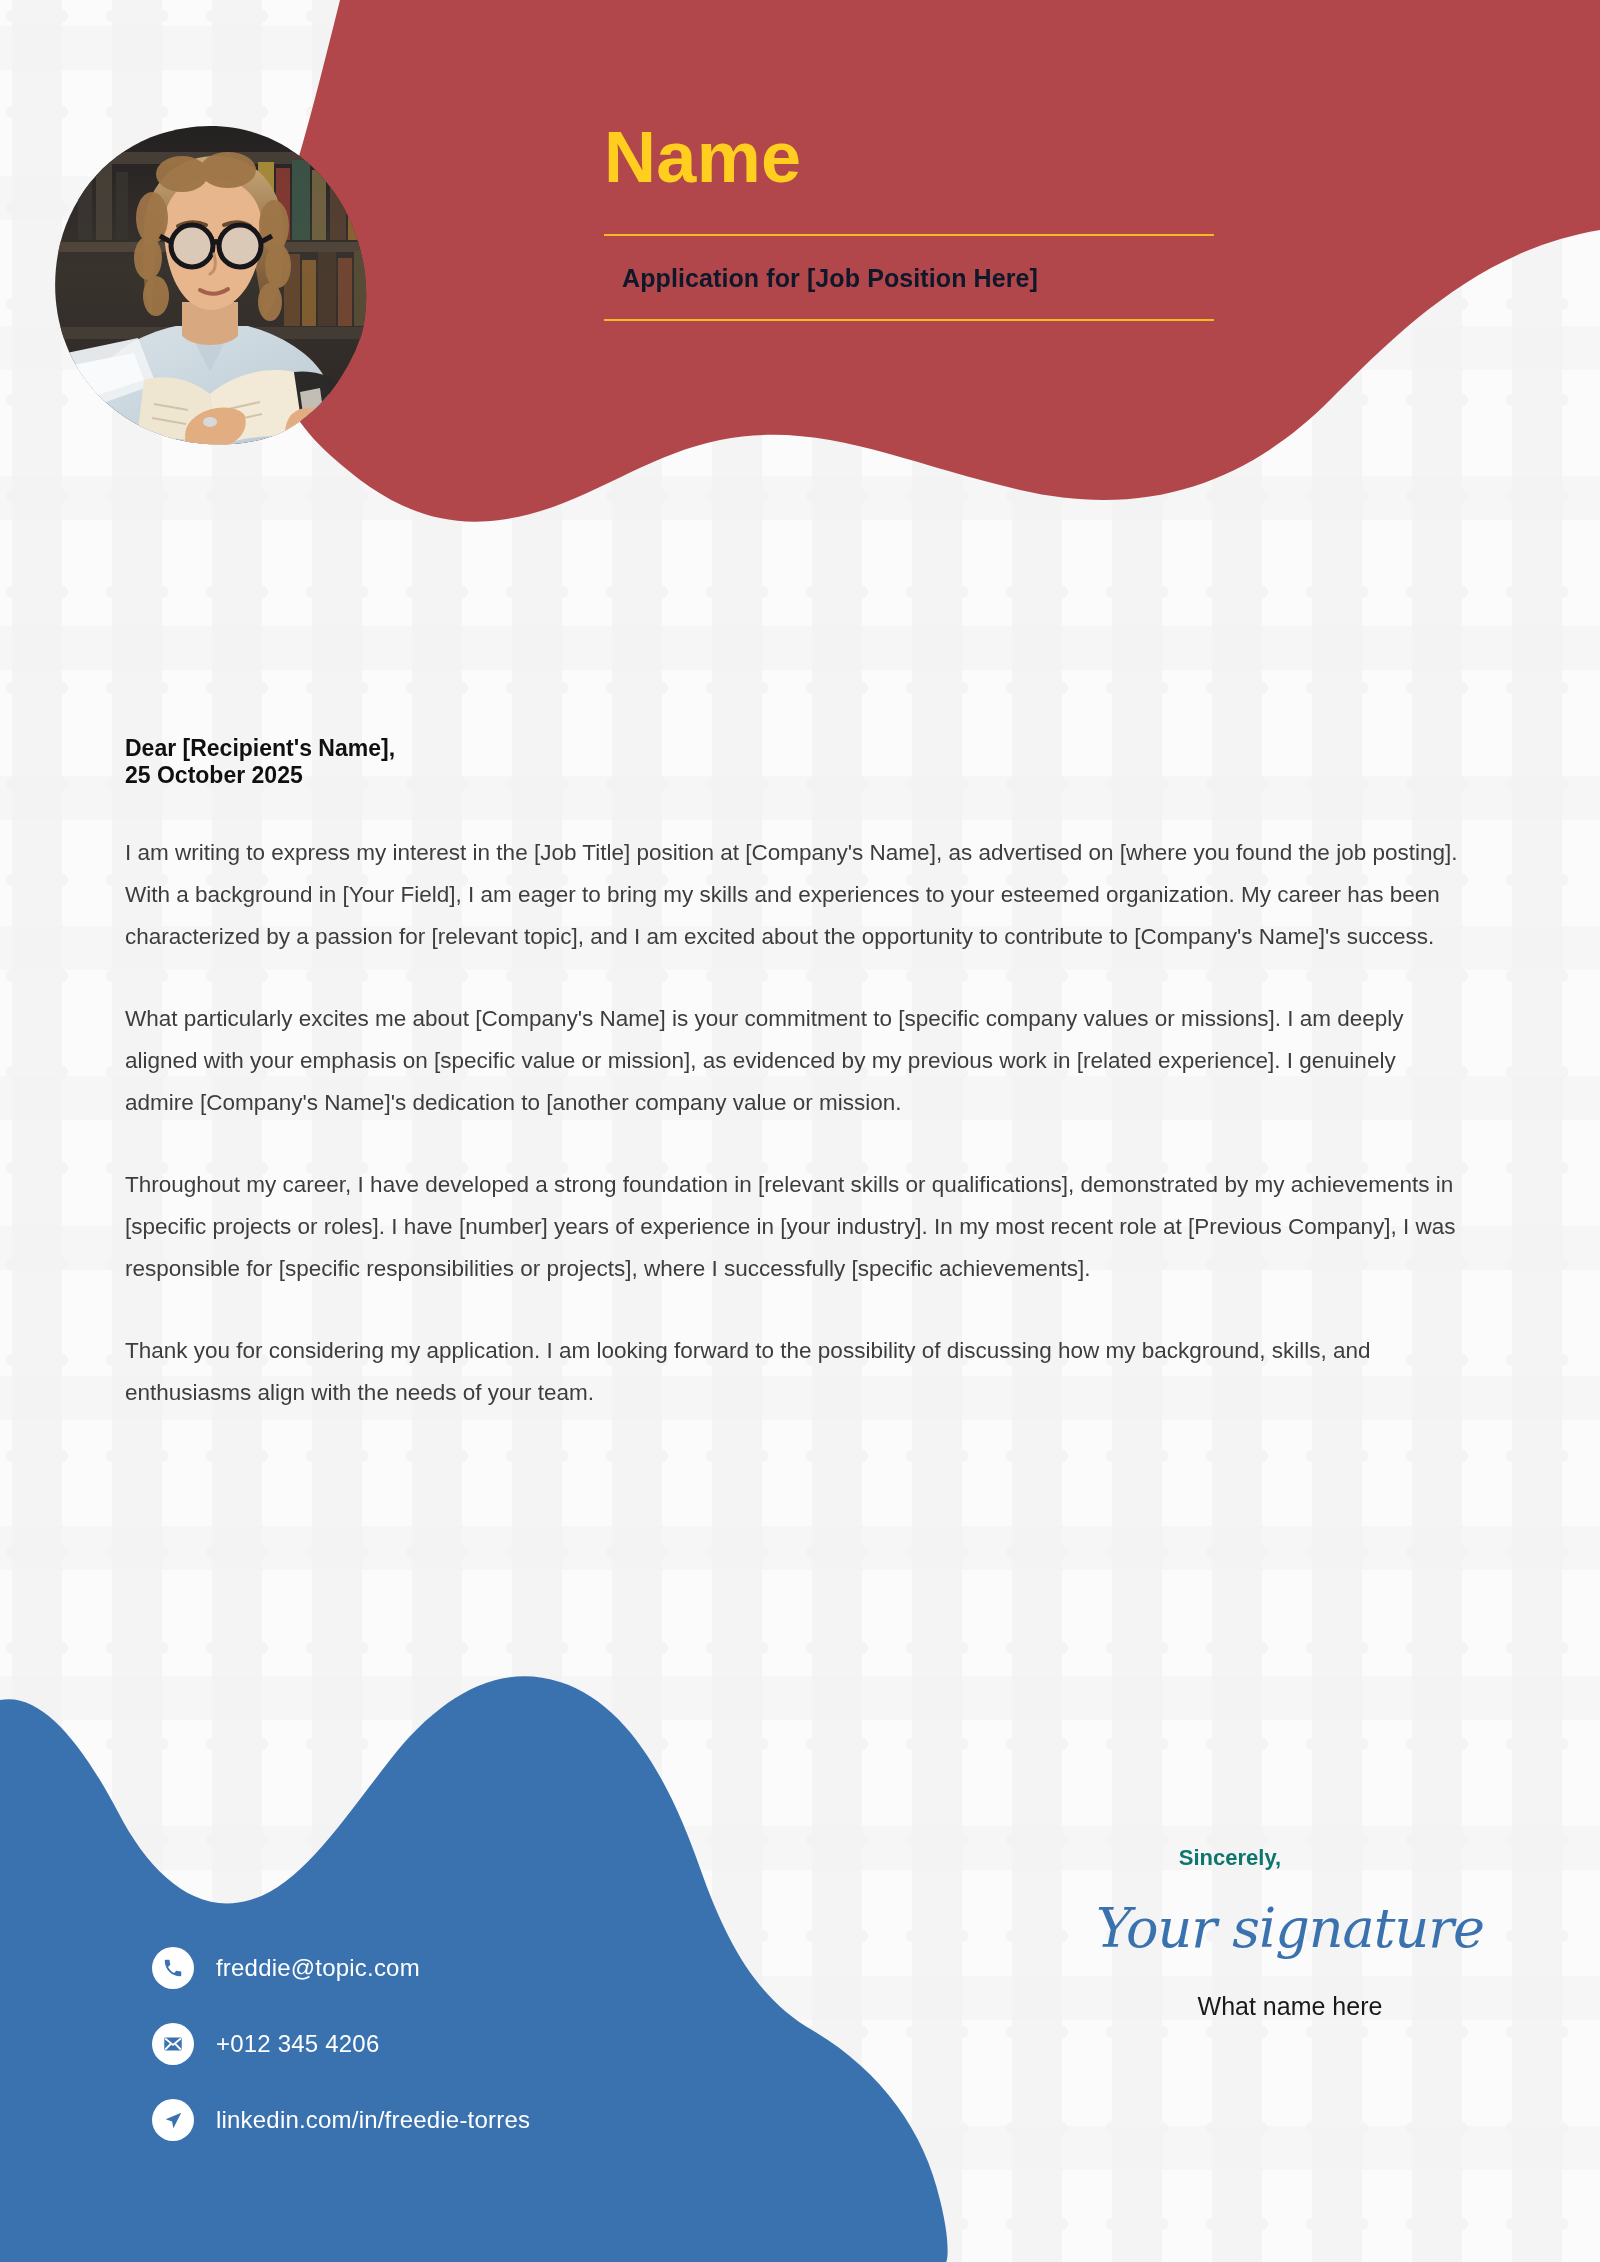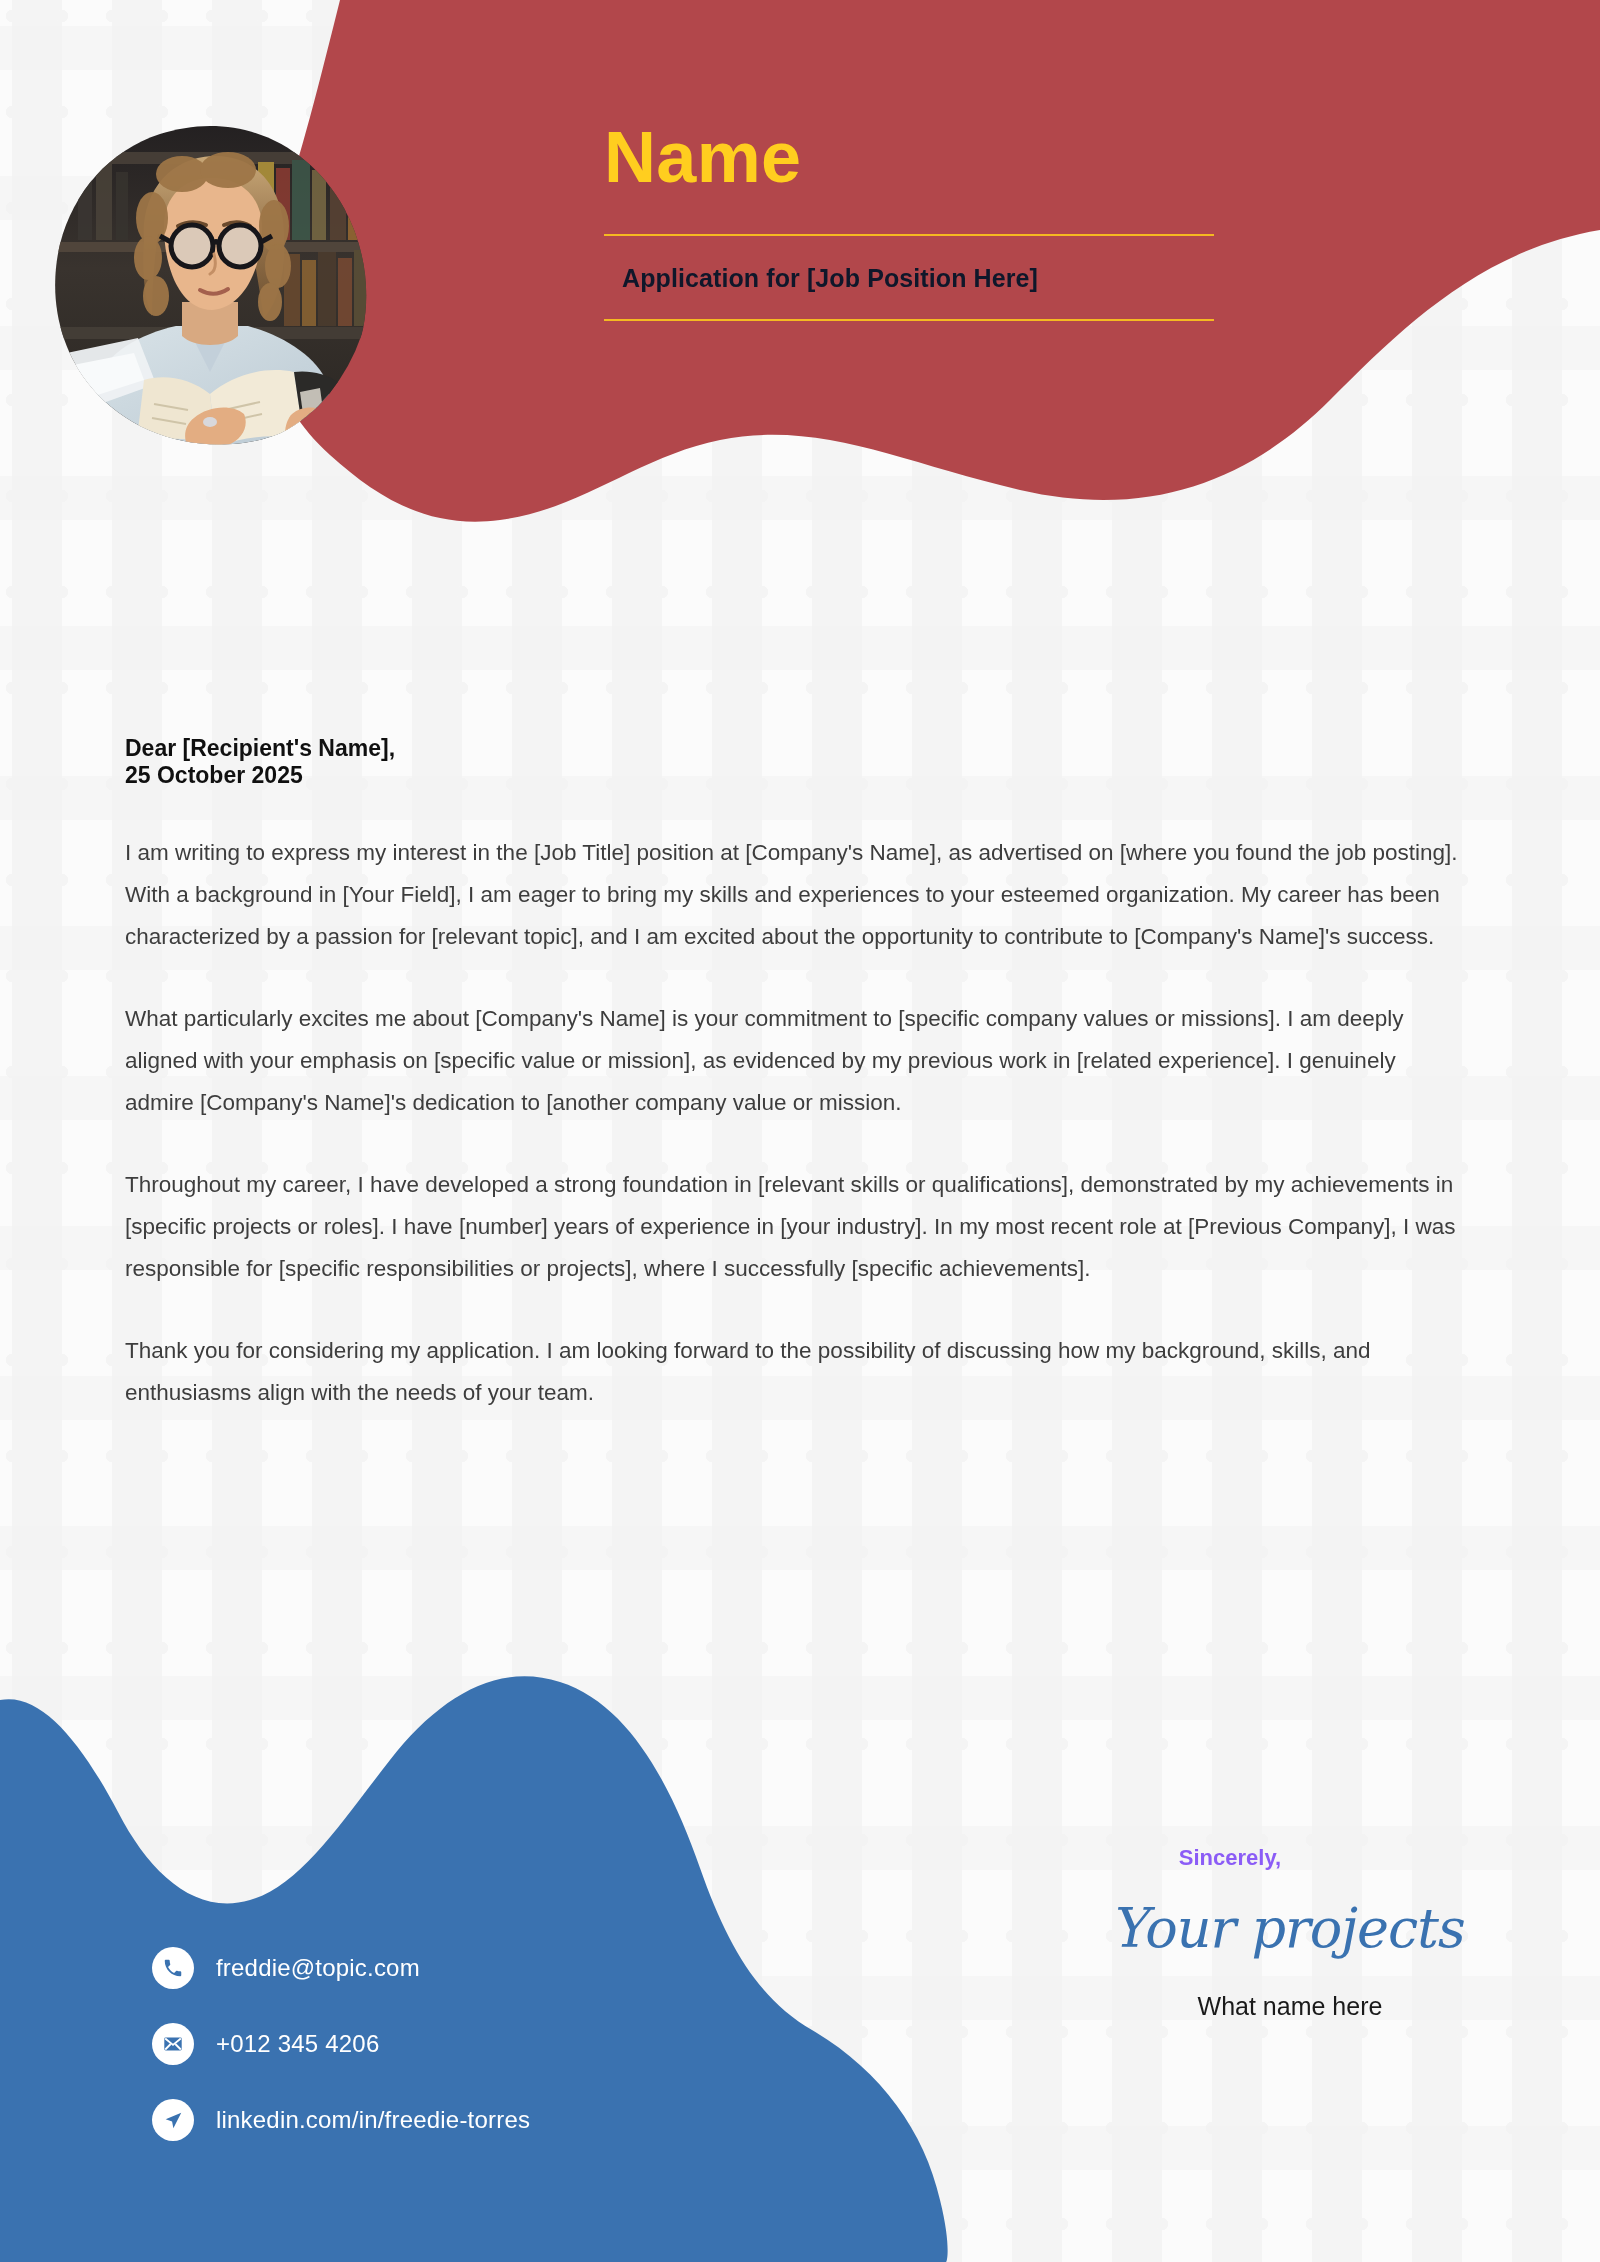--- a/index.html
+++ b/index.html
@@ -164,21 +164,21 @@
   .signature {
     position: absolute;
     left: 1060px;
     top: 1845px;
     width: 460px;
     text-align: center;
   }
   .sincerely {
     font-size: 22px;
     font-weight: 700;
-    color: #8b5cf6;
+    color: #0f766e;
     margin-left: -120px;
   }
   .sign-script {
     font-family: "DejaVu Serif", serif;
     font-style: italic;
     font-size: 54px;
     color: #3A72B0;
     margin-top: 26px;
     letter-spacing: -1px;
   }
@@ -380,17 +380,17 @@
           <path d="M21 4 L4 11.2 L11 13.6 L12.4 21 Z"></path>
         </svg>
       </span>
       <span class="contact-text">linkedin.com/in/freedie-torres</span>
     </div>
 
   </div>
 
   <div class="signature">
     <div class="sincerely">Sincerely,</div>
-    <div class="sign-script">Your projects</div>
+    <div class="sign-script">Your signature</div>
     <div class="sign-name">What name here</div>
   </div>
 
 </div>
 
 </body></html>

